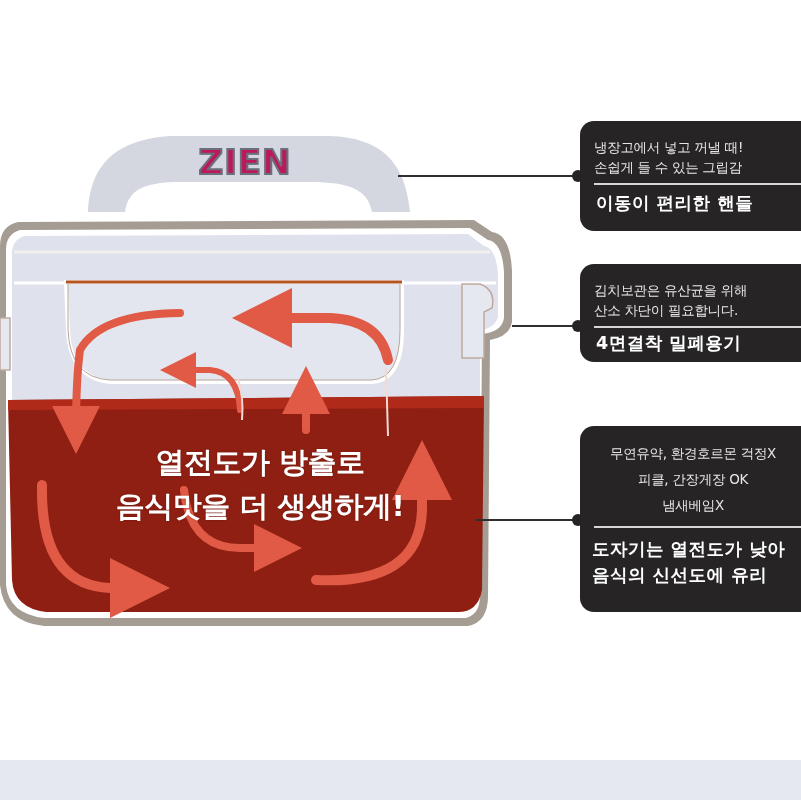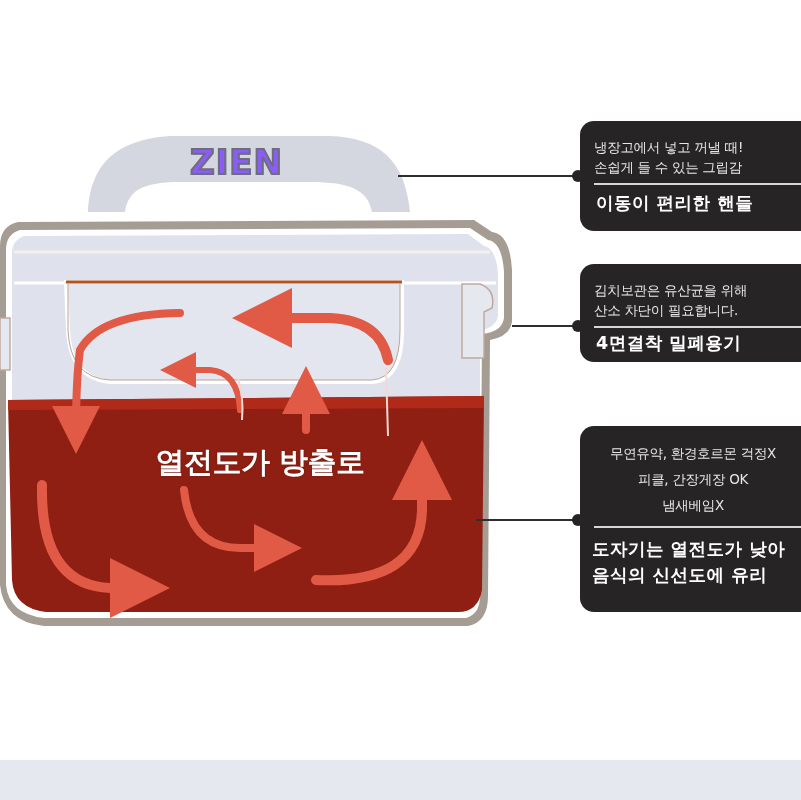--- a/index.html
+++ b/index.html
@@ -9,21 +9,21 @@
     font-family:"DejaVu Sans", "Liberation Sans", sans-serif;
   }
   .bottom-band {
     position:absolute; left:0; top:760px; width:801px; height:40px;
     background:#e6e8ef;
   }
   svg.illus { position:absolute; left:0; top:0; }
   .brand-logo {
     position:absolute; left:190px; top:142px; width:110px; height:40px;
     font-family:"DejaVu Sans", sans-serif; font-weight:bold; font-size:34px;
-    color:#8b5cf6; letter-spacing:1px; text-align:left; line-height:40px;
+    color:#be185d; letter-spacing:1px; text-align:center; line-height:40px;
     -webkit-text-stroke:2px #6b6f7a;
     text-shadow: 1px 1px 0 #9aa0ab;
   }
   .center-text {
     position:absolute; left:70px; top:440px; width:380px;
     text-align:center; color:#ffffff; font-weight:bold;
     font-size:29px; line-height:44px; letter-spacing:-0.5px;
     text-shadow:0 0 2px rgba(0,0,0,0.25);
     font-family:"DejaVu Sans", sans-serif;
   }
@@ -107,20 +107,21 @@
   <g fill="none" stroke="#f4d9d2" stroke-width="2">
     <path d="M238,378 Q244,398 242,420"></path>
     <path d="M386,368 L388,436"></path>
   </g>
 </svg>
 
 <div class="brand-logo">ZIEN</div>
 
 <div class="center-text">
   <div>열전도가 방출로</div>
+  <div>음식맛을 더 생생하게!</div>
 </div>
 
 <div class="connector" style="left:398px; top:175px; width:184px;"></div>
 <div class="dot" style="left:572px; top:170px;"></div>
 
 <div class="connector" style="left:512px; top:325px; width:70px;"></div>
 <div class="dot" style="left:572px; top:320px;"></div>
 
 <div class="connector" style="left:476px; top:519px; width:106px;"></div>
 <div class="dot" style="left:572px; top:514px;"></div>

